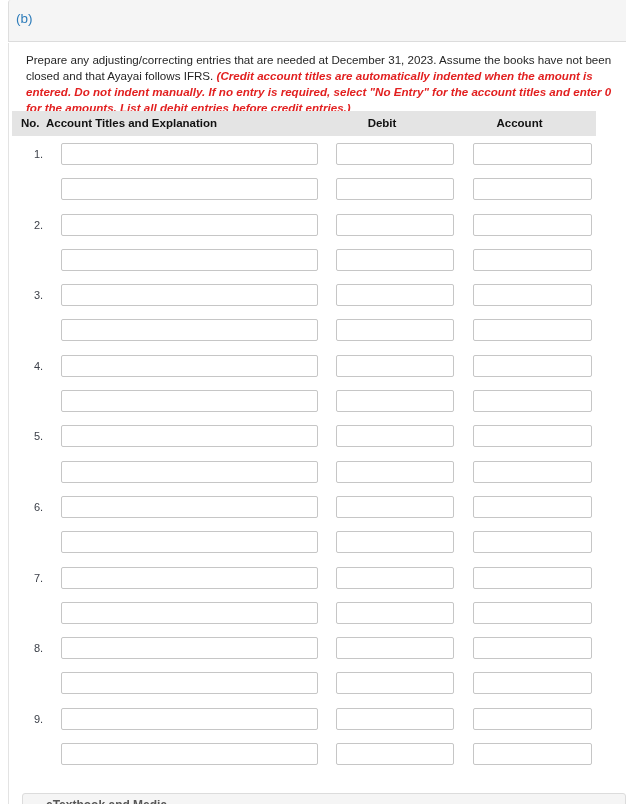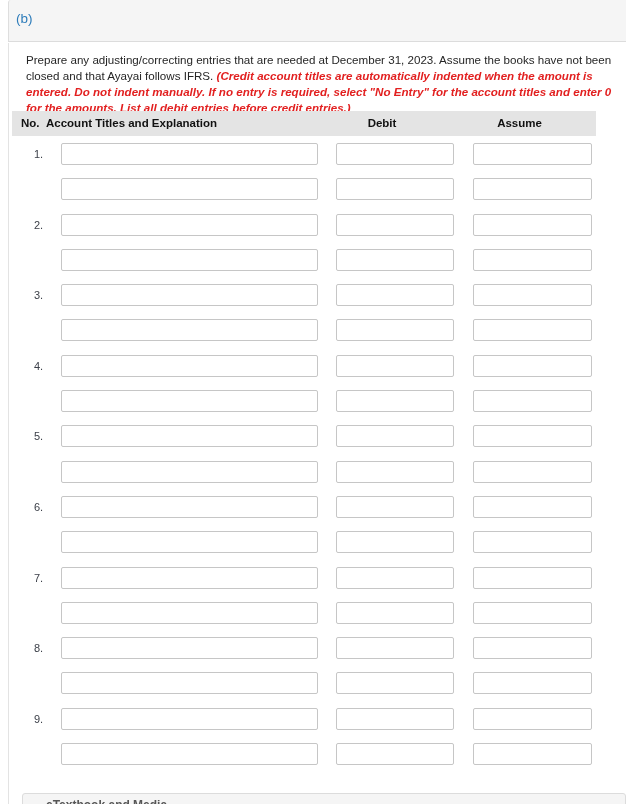--- a/index.html
+++ b/index.html
@@ -79,21 +79,21 @@
   <div class="panel-body">
 
     <p class="instructions"><span>Prepare any adjusting/correcting entries that are needed at December 31, 2023. Assume the books have not been closed and that Ayayai follows IFRS. </span><span class="warning">(Credit account titles are automatically indented when the amount is entered. Do not indent manually. If no entry is required, select "No Entry" for the account titles and enter 0 for the amounts. List all debit entries before credit entries.)</span></p>
 
     <div class="journal-table">
 
       <div class="table-header">
         <span class="th th-no">No.</span>
         <span class="th th-account">Account Titles and Explanation</span>
         <span class="th th-debit">Debit</span>
-        <span class="th th-credit">Assume</span>
+        <span class="th th-credit">Account</span>
       </div>
 
       <div class="rows">
   <div class="row-group">
     <div class="line">
       <span class="row-no">1.</span>
       <input class="cell-input account-input" style="">
       <input class="cell-input debit-input" style="">
       <input class="cell-input credit-input" style="">
     </div>

